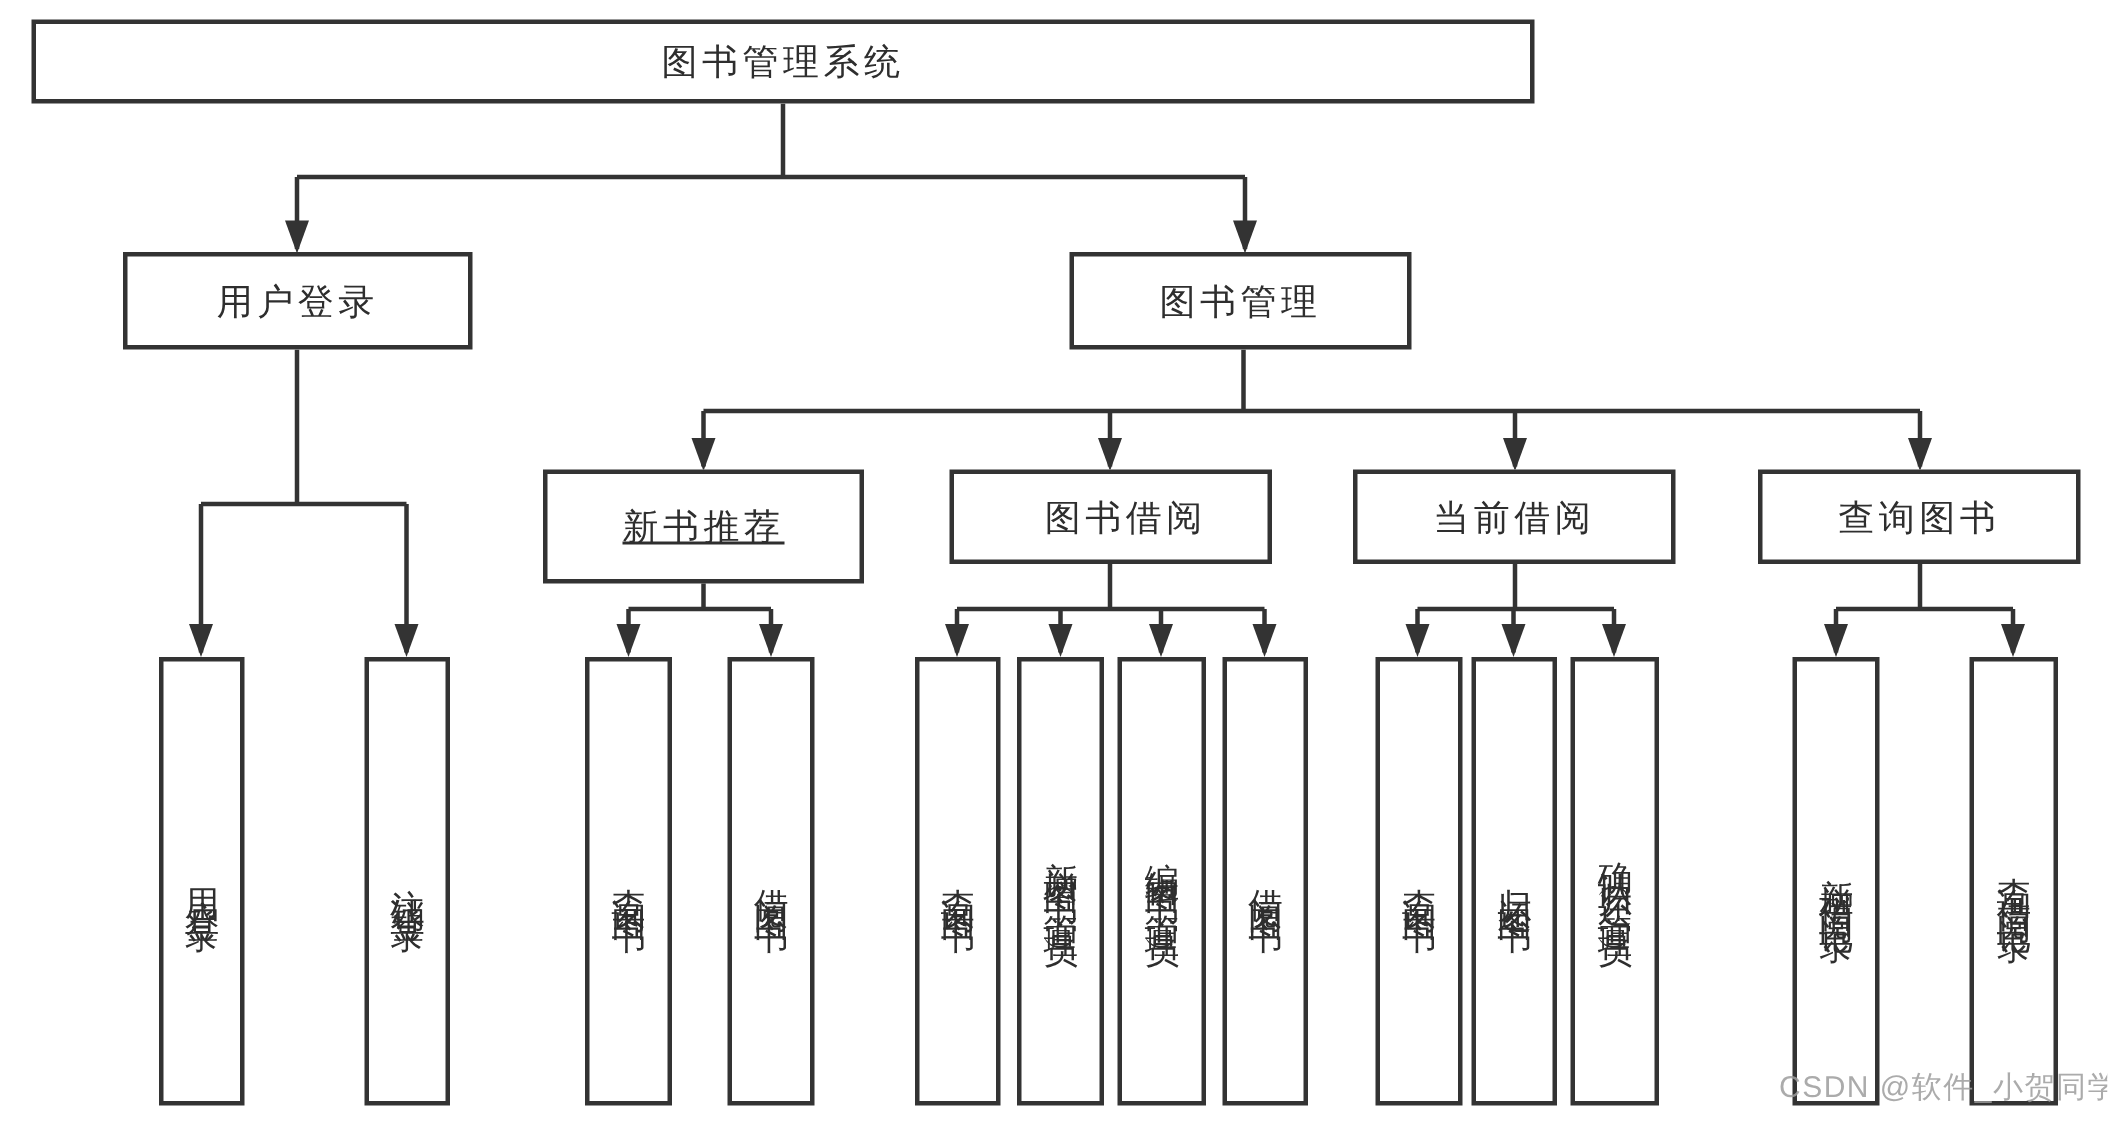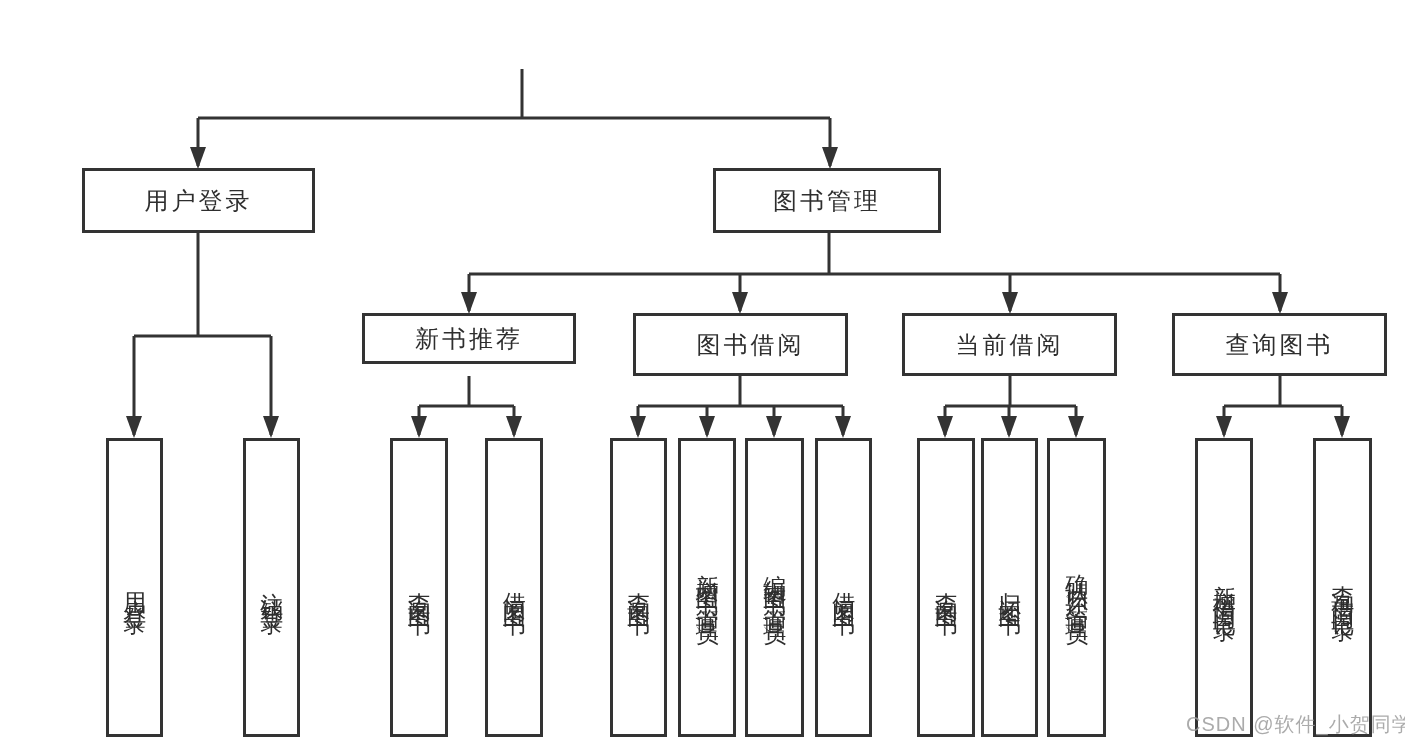--- a/index.html
+++ b/index.html
@@ -91,25 +91,26 @@
       <polygon points="766,416 782,416 774,438"></polygon>
       <polygon points="835,416 851,416 843,438"></polygon>
       <polygon points="937,416 953,416 945,438"></polygon>
       <polygon points="1001,416 1017,416 1009,438"></polygon>
       <polygon points="1068,416 1084,416 1076,438"></polygon>
       <polygon points="1216,416 1232,416 1224,438"></polygon>
       <polygon points="1334,416 1350,416 1342,438"></polygon>
     </g>
   </svg>
 
+  <div class="node" style="left:21px; top:13px; width:1002px; height:56px;">图书管理系统</div>
 
   <div class="node" style="left:82px; top:168px; width:233px; height:65px;">用户登录</div>
   <div class="node" style="left:713px; top:168px; width:228px; height:65px;">图书管理</div>
 
-  <div class="node" style="left:362px; top:313px; width:214px; height:51px;">新书推荐</div>
+  <div class="node" style="left:362px; top:313px; width:214px; height:76px;text-decoration:underline;">新书推荐</div>
   <div class="node" style="left:633px; top:313px; width:215px; height:63px;padding-left:20px;">图书借阅</div>
   <div class="node" style="left:902px; top:313px; width:215px; height:63px;font-family:Liberation Serif, serif;">当前借阅</div>
   <div class="node" style="left:1172px; top:313px; width:215px; height:63px;">查询图书</div>
 
   <div class="node leaf" style="left:106px; width:57px;">
     <span class="vtext">用户登录</span>
   </div>
   <div class="node leaf" style="left:243px; width:57px;">
     <span class="vtext">注销登录</span>
   </div>

